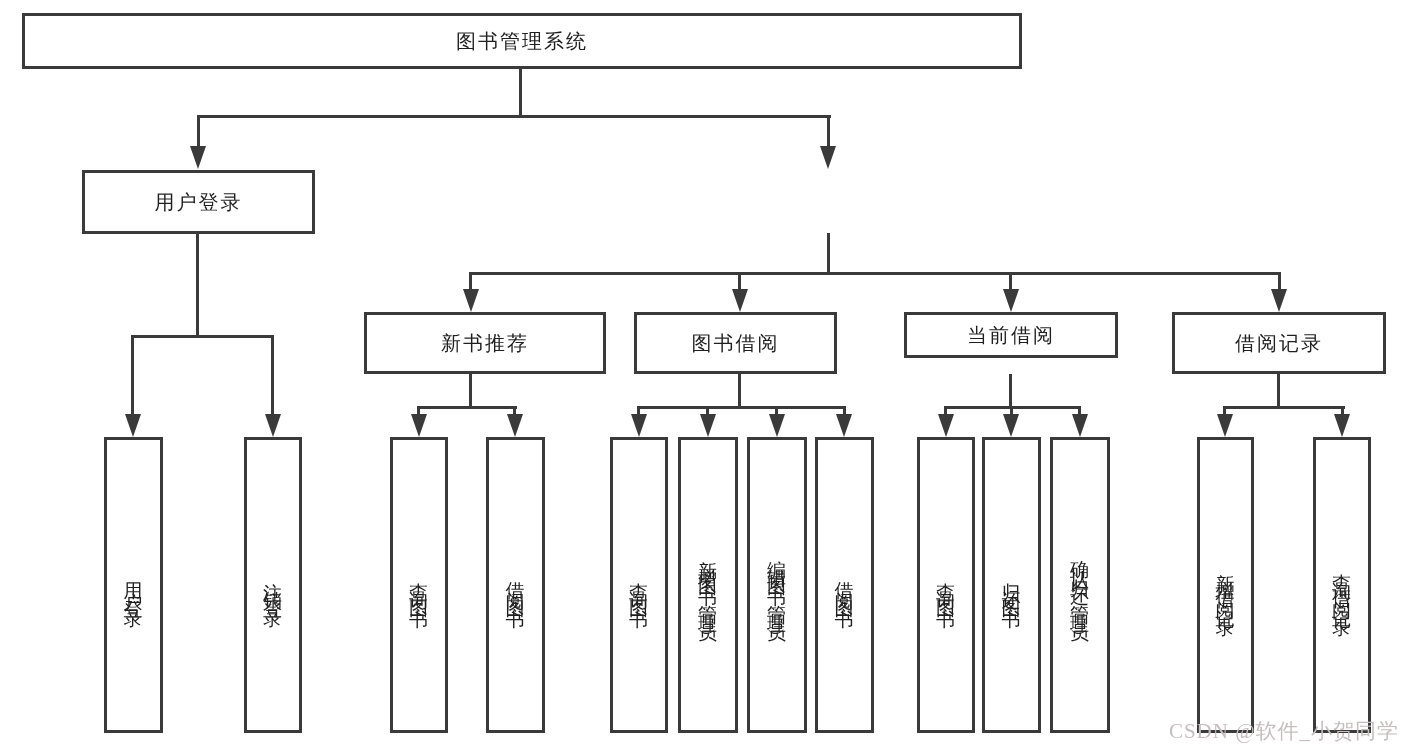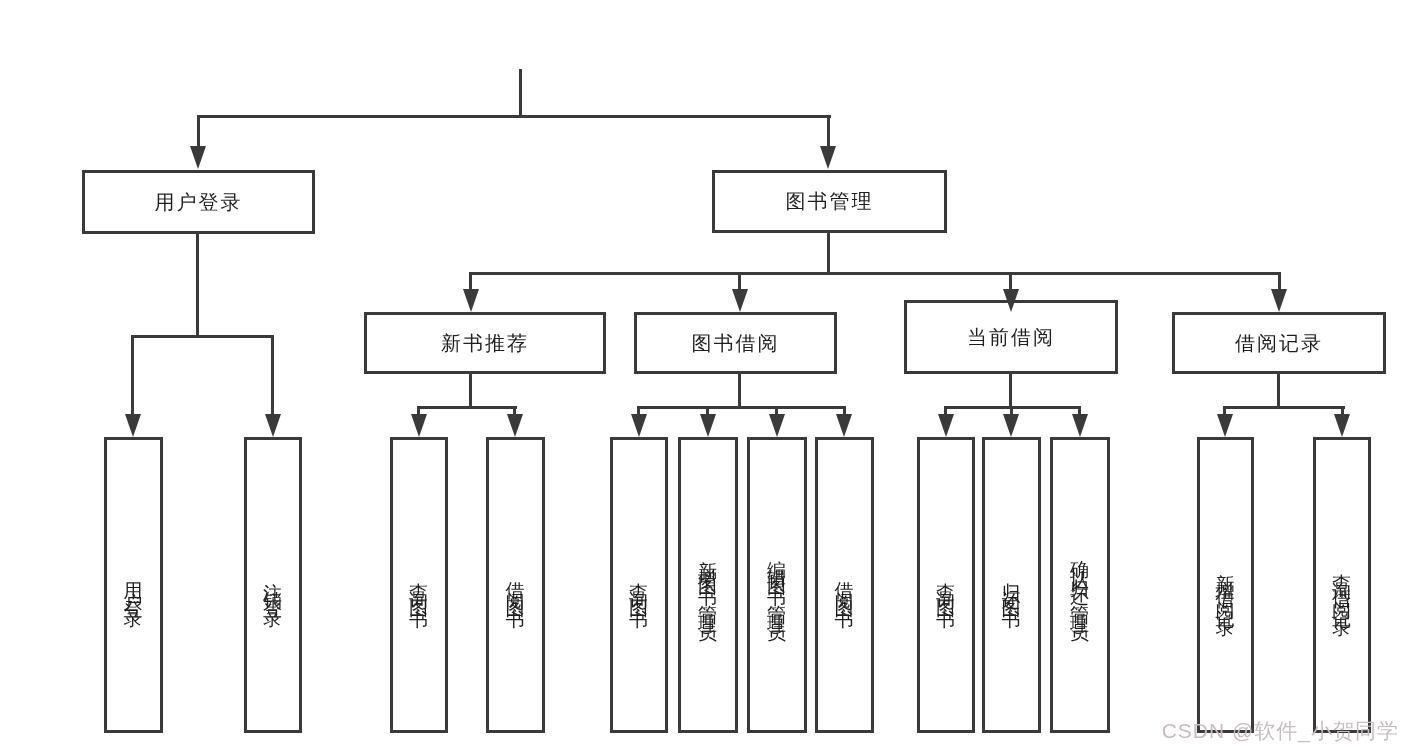--- a/index.html
+++ b/index.html
@@ -35,45 +35,46 @@
     border-left:8px solid transparent;
     border-right:8px solid transparent;
     border-top:23px solid #3a3a3a;
   }
   .watermark{
     position:absolute;
     top:717px;right:6px;
     font-size:21px;
     color:#c6bebe;
     letter-spacing:1px;
+    font-family:Liberation Serif, serif;
   }
 </style>
 </head>
 <body>
 
 <div id="canvas">
 
+  <div class="box" style="left:22px;top:13px;width:1000px;height:56px">
+    <span>图书管理系统</span>
+  </div>
 
   <div class="box" style="left:82px;top:170px;width:233px;height:64px">
     <span>用户登录</span>
   </div>
 
-  <div class="box" style="left:712px;top:170px;width:235px;height:63px">
-    <span>图书管理</span>
-  </div>
 
   <div class="box" style="left:364px;top:312px;width:242px;height:62px">
     <span>新书推荐</span>
   </div>
 
   <div class="box" style="left:634px;top:312px;width:203px;height:62px">
     <span>图书借阅</span>
   </div>
 
-  <div class="box" style="left:904px;top:300px;width:214px;height:74px">
+  <div class="box" style="left:904px;top:312px;width:214px;height:46px">
     <span>当前借阅</span>
   </div>
 
   <div class="box" style="left:1172px;top:312px;width:214px;height:62px">
     <span>借阅记录</span>
   </div>
 
   <div class="box leaf" style="left:104px;top:437px;width:59px;height:296px">
     <span>用户登录</span>
   </div>

